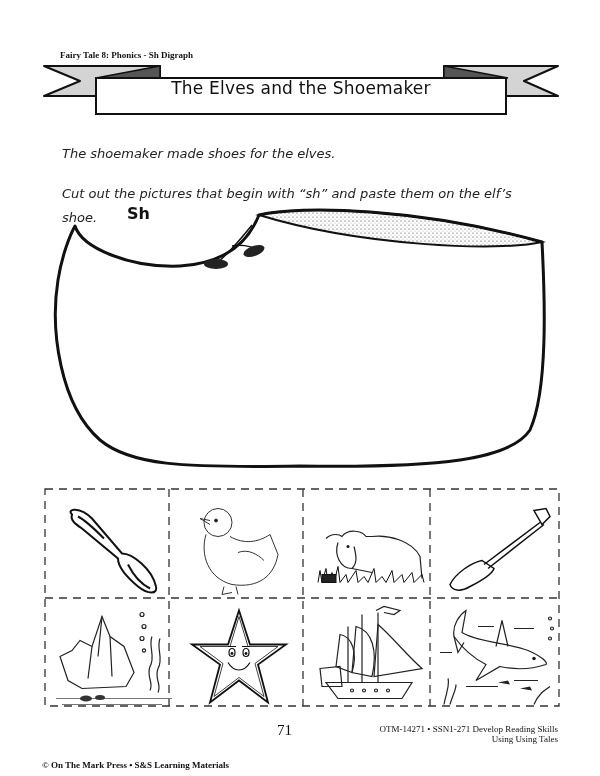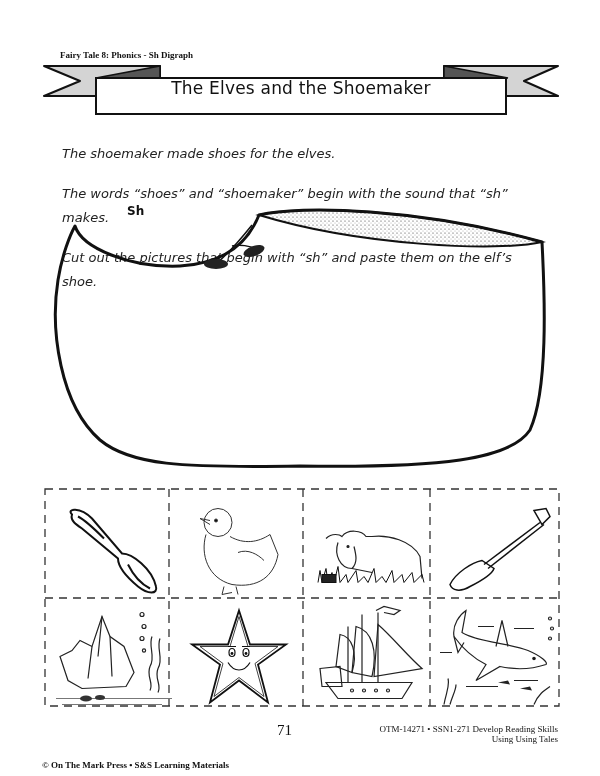--- a/index.html
+++ b/index.html
@@ -3,21 +3,21 @@
 <meta charset="utf-8">
 <style>
   html, body { margin:0; padding:0; background:#ffffff; }
   body { width:600px; height:776px; position:relative; overflow:hidden; font-family:"Liberation Serif", serif; color:#111; }
   .header-label { position:absolute; left:60px; top:50px; font-size:9px; font-weight:bold; font-family:"Liberation Serif", serif; }
   .banner { position:absolute; left:0; top:60px; width:600px; height:60px; }
   .banner-title { position:absolute; left:96px; top:78px; width:410px; height:20px; display:flex; align-items:center; justify-content:center; font-family:"DejaVu Sans", sans-serif; font-size:17px; font-weight:normal; letter-spacing:0.2px; }
   .instructions { position:absolute; left:46px; top:126px; width:520px; font-family:"DejaVu Sans", sans-serif; font-size:13px; line-height:24px; color:#222; }
   .instructions p { margin:16px;font-style:italic; }
   .shoe-wrap { position:absolute; left:40px; top:190px; width:520px; height:280px; }
-  .sh-label { position:absolute; left:127px; top:204px; font-family:"DejaVu Sans", sans-serif; font-size:12px; font-weight:bold; }
+  .sh-label { position:absolute; left:127px; top:204px; font-family:"DejaVu Sans", sans-serif; font-size:16px; font-weight:bold; }
   .grid { position:absolute; left:44px; top:488px; width:516px; height:219px; }
   .cell { position:absolute; width:122px; height:109px; box-sizing:border-box; }
   .cell svg { width:100%; height:100%; }
   .footer-left { position:absolute; left:42px; top:724px; font-size:9px; font-weight:bold;margin-top:36px; }
   .footer-page { position:absolute; left:277px; top:722px; font-size:15px; }
   .footer-right { position:absolute; right:42px; top:724px; font-size:9px; font-weight:normal; text-align:right; line-height:10px; }
 </style>
 </head>
 <body>
 
@@ -30,21 +30,20 @@
 
   <polygon points="444,66 558,66 524,81 558,96 444,96" fill="#d4d4d4" stroke="#111" stroke-width="2" stroke-linejoin="round"></polygon>
   <polygon points="444,66 508,78 444,78" fill="#555" stroke="#111" stroke-width="1.5"></polygon>
 
   <rect x="96" y="78" width="410" height="36" fill="#fff" stroke="#111" stroke-width="2"></rect>
 </svg>
 <div class="banner-title">The Elves and the Shoemaker</div>
 
 <div class="instructions">
   <p>The shoemaker made shoes for the elves.</p>
-  <p>The words “shoes” and “shoemaker” begin with the sound that “sh” makes.</p>
   <p>Cut out the pictures that begin with “sh” and paste them on the elf’s shoe.</p>
 </div>
 
 <svg class="shoe-wrap" viewBox="40 190 520 280">
   <defs>
     <pattern id="stipple" width="4" height="4" patternUnits="userSpaceOnUse">
       <circle cx="1" cy="1" r="0.6" fill="#333"></circle>
       <circle cx="3" cy="3" r="0.4" fill="#555"></circle>
     </pattern>
   </defs>

